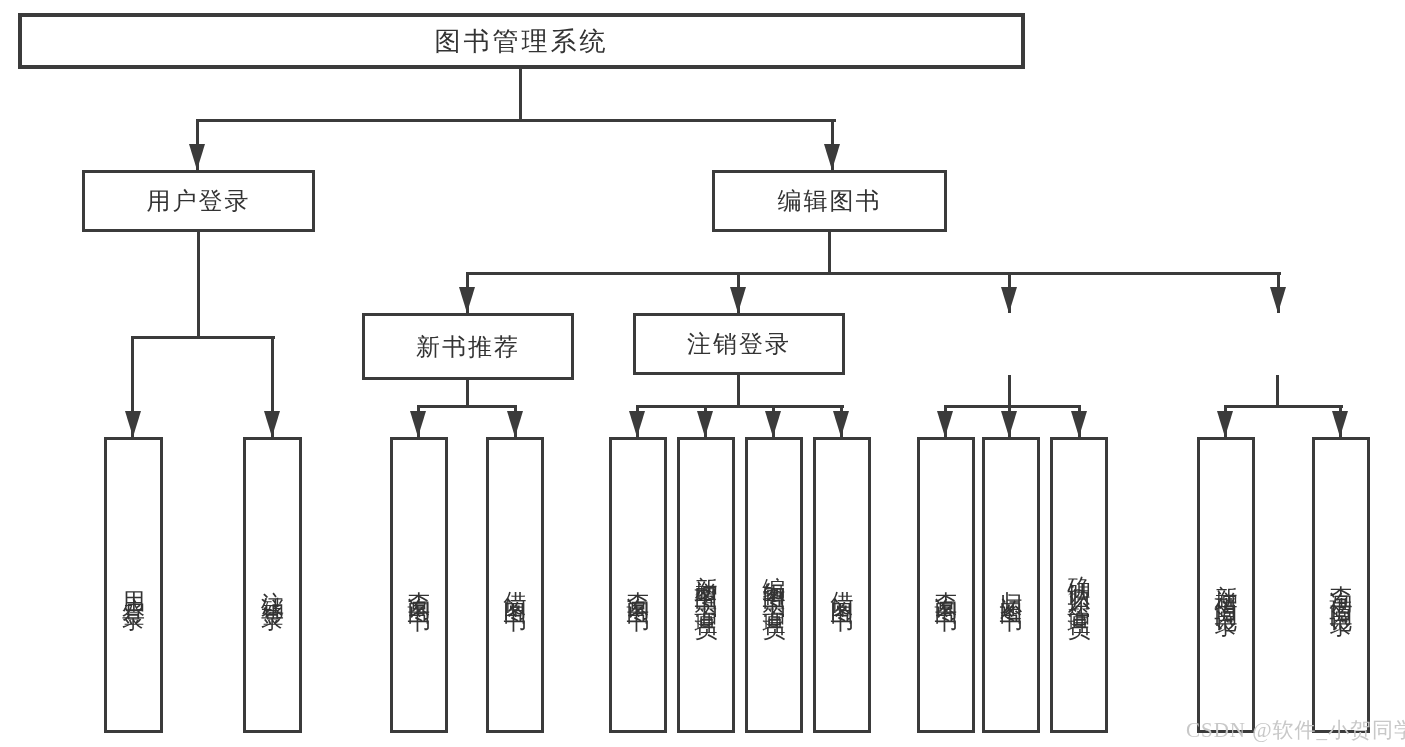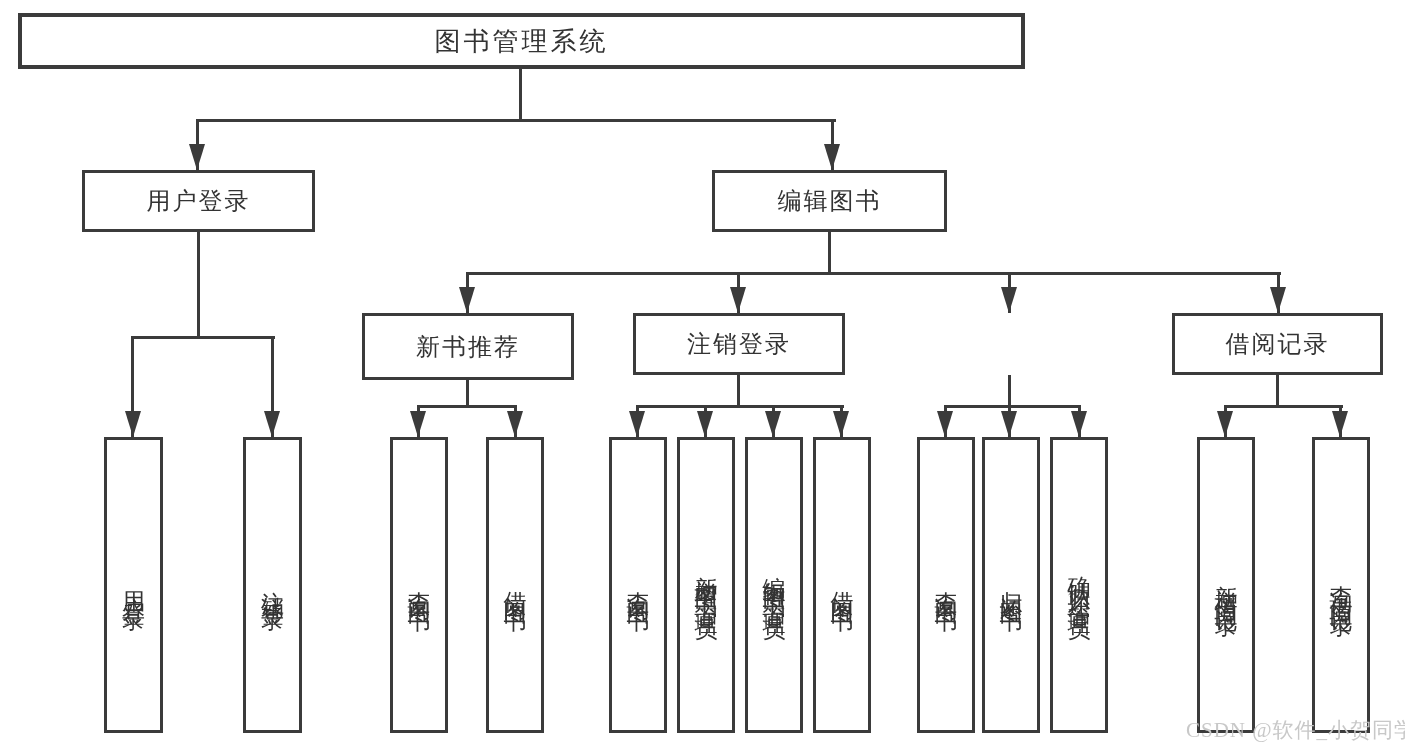--- a/index.html
+++ b/index.html
@@ -99,21 +99,20 @@
   <div class="arrow" style="left:1217px;top:411px;"></div>
   <div class="arrow" style="left:1332px;top:411px;"></div>
 
   <div class="box titlebox" style="left:18px;top:13px;width:1007px;height:56px;">图书管理系统</div>
 
   <div class="box hbox" style="left:82px;top:170px;width:233px;height:62px;">用户登录</div>
   <div class="box hbox" style="left:712px;top:170px;width:235px;height:62px;">编辑图书</div>
 
   <div class="box hbox" style="left:362px;top:313px;width:212px;height:67px;">新书推荐</div>
   <div class="box hbox" style="left:633px;top:313px;width:212px;height:62px;">注销登录</div>
-  <div class="box hbox" style="left:1172px;top:313px;width:211px;height:62px;">借阅记录</div>
 
   <div class="box vbox" style="left:104px;top:437px;width:59px;height:296px;">用户登录</div>
   <div class="box vbox" style="left:243px;top:437px;width:59px;height:296px;">注销登录</div>
 
   <div class="box vbox" style="left:390px;top:437px;width:58px;height:296px;">查询图书</div>
   <div class="box vbox" style="left:486px;top:437px;width:58px;height:296px;">借阅图书</div>
 
   <div class="box vbox" style="left:609px;top:437px;width:58px;height:296px;">查询图书</div>
   <div class="box vbox" style="left:677px;top:437px;width:58px;height:296px;">新增图书（管理员）</div>
   <div class="box vbox" style="left:745px;top:437px;width:58px;height:296px;">编辑图书（管理员）</div>

